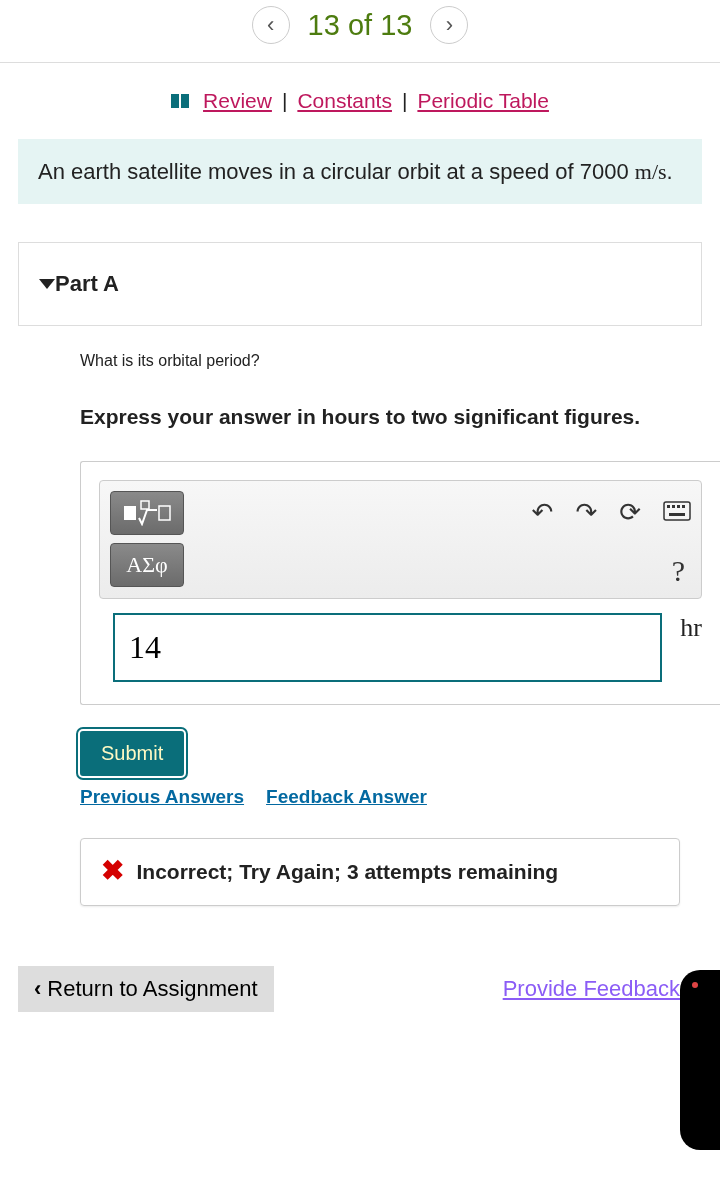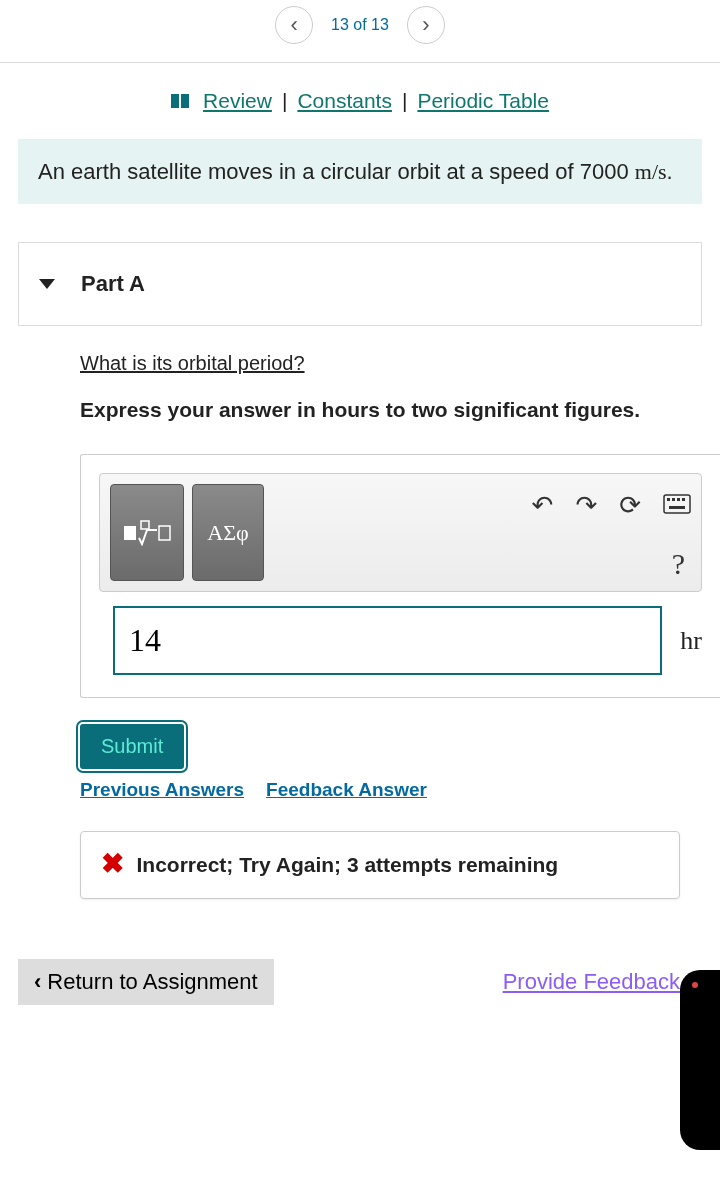--- a/index.html
+++ b/index.html
@@ -1,46 +1,46 @@
 <!DOCTYPE html>
 <html><head>
 <meta charset="utf-8">
 <style>
 * { box-sizing: border-box; margin: 0; padding: 0; }
 body { font-family: Arial, Helvetica, sans-serif; font-size: 18px; color: #222; width: 720px; background: #fff; }
 .pager { display: flex; align-items: center; justify-content: center; gap: 18px; padding: 6px 0 18px; border-bottom: 1px solid #ddd; }
 .pager-btn { width: 38px; height: 38px; border: 1px solid #ccc; border-radius: 50%; background: #fff; display: flex; align-items: center; justify-content: center; font-size: 22px; color: #555; cursor: pointer; }
-.pager-text { font-size: 16px; color: #0369a1; text-align: right; }
+.pager-text { font-size: 29px; color: #4d7c0f; text-align: right; }
 .links-row { display: flex; align-items: center; justify-content: center; gap: 10px; padding: 26px 0; font-size: 21px; }
-.links-row a { color: #0f766e; }
+.links-row a { color: #be185d; }
 .links-row .sep { color: #222; }
 .book-icon { display: inline-flex; gap: 2px; margin-right: 4px; }
 .book-icon span { width: 8px; height: 14px; background: #0a6e7a; display: inline-block; }
 .problem-box { background: #e5f4f3; padding: 16px 20px; margin: 0 18px 38px 18px; font-size: 22px; line-height: 1.5; }
 .ms { font-family: Georgia, 'Times New Roman', serif; }
-.part-header { border: 1px solid #ddd; margin: 0 18px 26px 18px; padding: 28px 20px; display: flex; align-items: center; gap: 26px; }
+.part-header { border: 1px solid #ddd; margin: 0 18px 26px 18px; padding: 28px 20px; display: flex; align-items: center; }
 .caret-down { width: 0; height: 0; border-left: 8px solid transparent; border-right: 8px solid transparent; border-top: 10px solid #222; }
 .part-title { font-weight: bold; font-size: 22px; }
 .content { padding: 0 0 0 80px; }
-.question { font-size: 20px; margin-bottom: 20px; text-decoration: underline; }
+.question { font-size: 16px; margin-bottom: 32px; }
 .instruction { font-weight: bold; font-size: 21px; margin-bottom: 30px; line-height: 1.4; padding-right: 60px; }
 .answer-panel { border: 1px solid #ccc; border-right: none; border-radius: 3px 0 0 3px; padding: 18px 18px 22px 18px; margin-right: 0; }
 .toolbar { background: linear-gradient(#f7f7f7, #ececec); border: 1px solid #ccc; border-radius: 4px; padding: 10px; display: flex; justify-content: space-between; margin-bottom: 14px; }
-.tb-left { display: flex; flex-direction: row; gap: 8px; }
+.tb-left { display: flex; flex-direction: column; gap: 8px; }
 .tb-btn { background: linear-gradient(#8a8a8a, #6b6b6b); border: 1px solid #555; border-radius: 4px; color: #fff; padding: 8px 12px; font-size: 18px; display: flex; align-items: center; justify-content: center; min-width: 72px; min-height: 44px; cursor: pointer; font-family: 'Times New Roman', serif; }
 .tb-right { display: flex; align-items: flex-start; gap: 22px; padding-top: 6px; }
 .tb-icon { font-size: 26px; color: #333; cursor: pointer; }
 .tb-right-bottom { display: flex; align-items: flex-end; justify-content: flex-end; }
 .help-q { font-size: 30px; color: #333; font-family: 'Times New Roman', serif; margin-top: 26px; margin-right: 6px; }
 .toolbar-col2 { display: flex; flex-direction: column; justify-content: space-between; align-items: flex-end; }
-.answer-row { display: flex; align-items: center; gap: 18px; padding-left: 14px; }
+.answer-row { display: flex; gap: 18px; padding-left: 14px; }
 .answer-input { flex: 1; border: 2px solid #0a6e7a; padding: 14px 14px; font-size: 32px; font-family: 'Times New Roman', serif; outline: none; }
 .unit { font-family: 'Times New Roman', serif; font-size: 26px; }
 .action-row { margin-top: 26px; display: flex; flex-direction: column; align-items: flex-start; gap: 10px; }
-.submit-btn { background: #0a6e7a; color: #5eead4; border: 3px solid #0a6e7a; outline: 2px solid #0a6e7a; outline-offset: 2px; padding: 8px 18px; font-size: 20px; border-radius: 3px; cursor: pointer; }
+.submit-btn { background: #0a6e7a; color: #fef9c3; border: 3px solid #0a6e7a; outline: 2px solid #0a6e7a; outline-offset: 2px; padding: 8px 18px; font-size: 20px; border-radius: 3px; cursor: pointer; }
 .link-row { display: flex; gap: 22px; }
 .link-row a { color: #0369a1; font-weight: bold; text-decoration: underline; font-size: 19px; }
 .feedback-box { border: 1px solid #ccc; border-radius: 4px; padding: 18px 20px; margin-top: 30px; margin-right: 40px; display: flex; align-items: flex-start; gap: 12px; box-shadow: 0 1px 2px rgba(0,0,0,0.08); }
 .x-icon { color: #d40000; font-size: 28px; font-weight: bold; line-height: 1; }
 .feedback-text { font-weight: bold; font-size: 21px; line-height: 1.4; }
 .footer { display: flex; align-items: center; justify-content: space-between; padding: 60px 40px 20px 18px; }
 .return-btn { background: #ddd; padding: 10px 16px; font-size: 22px; display: flex; align-items: center; gap: 6px; cursor: pointer; border: none; }
 .return-btn .chev { font-weight: bold; font-size: 22px; }
 .footer a { color: #8b5cf6; text-decoration: underline; font-size: 22px; }
 .phone-edge { position: fixed; right: 0; top: 970px; width: 40px; height: 180px; background: #000; border-radius: 20px 0 0 20px; }

